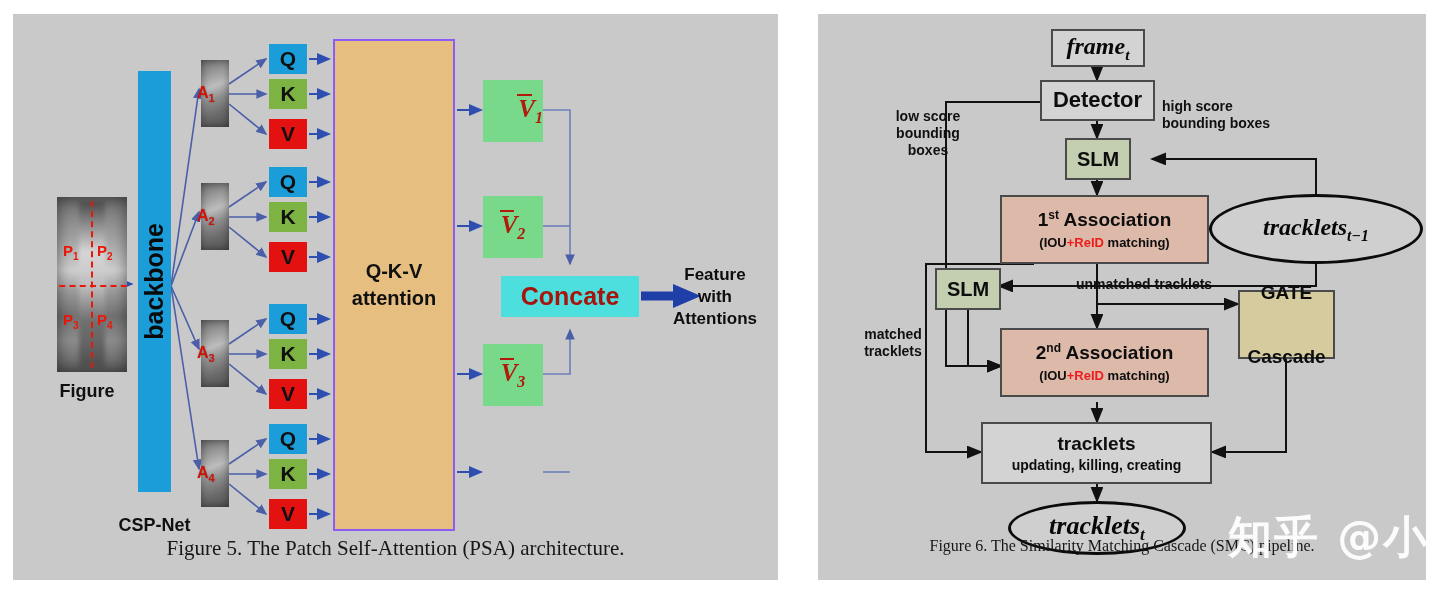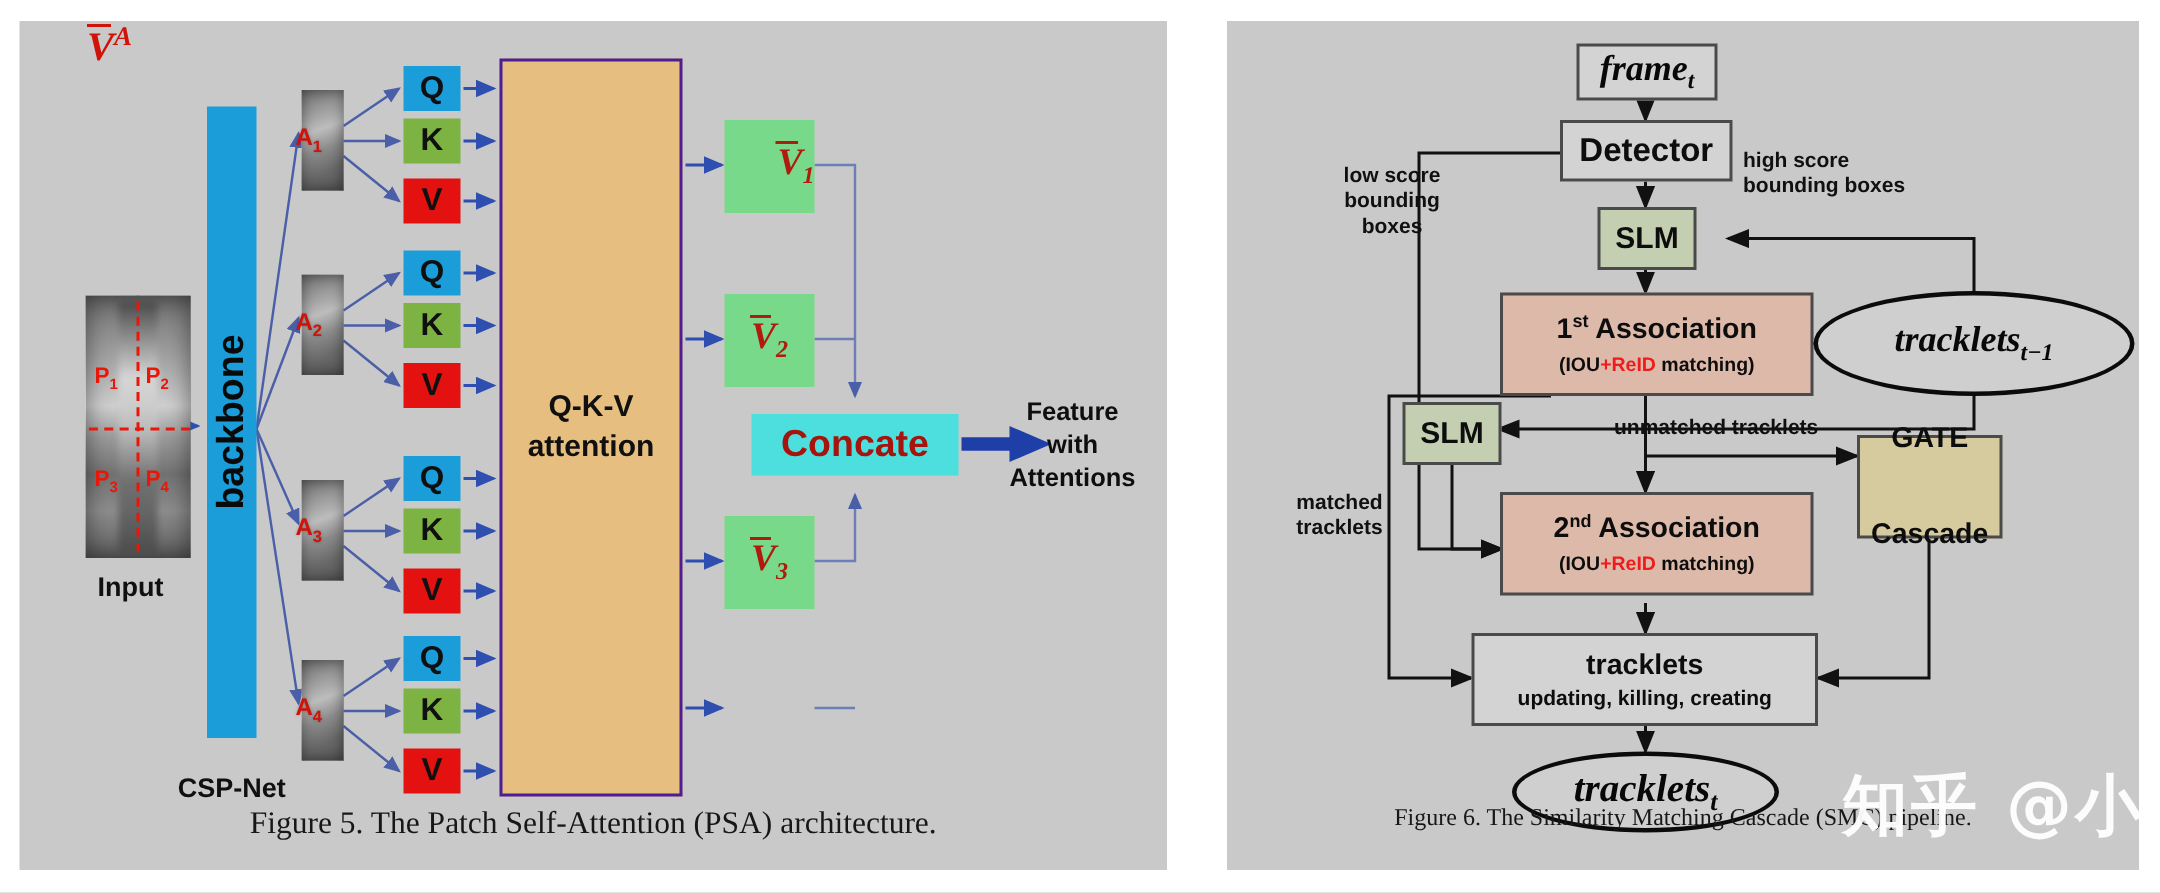--- a/index.html
+++ b/index.html
@@ -64,21 +64,21 @@
     left:74px;top:500px;width:135px;height:22px;
     font-size:18px;font-weight:bold;color:#101010;
   }
   #input-label{
     left:36px;top:366px;width:76px;height:22px;
     font-size:18px;font-weight:bold;color:#101010;
   }
 
   #qkv-attention{
     left:320px;top:25px;width:122px;height:492px;
-    background:#e6bf80;border:2px solid #4c1d95;
+    background:#e6bf80;border:2px solid #8b5cf6;
     font-size:20px;font-weight:bold;color:#101010;
   }
   #qkv-attention span{display:block;}
 
   .vbar{
     width:60px;height:62px;
     background:#79d98a;
     font-family:"Liberation Serif", serif;
     font-style:italic;font-weight:bold;
     font-size:25px;color:#b01b0d;
@@ -289,21 +289,21 @@
 
   <div id="input-img">
     <div class="body"></div>
     <div class="dash-v"></div>
     <div class="dash-h"></div>
     <span class="plabel" style="left:6px;top:45px;"><span>P</span><span class="sub">1</span></span>
     <span class="plabel" style="left:40px;top:45px;"><span>P</span><span class="sub">2</span></span>
     <span class="plabel" style="left:6px;top:114px;"><span>P</span><span class="sub">3</span></span>
     <span class="plabel" style="left:40px;top:114px;"><span>P</span><span class="sub">4</span></span>
   </div>
-  <div class="box" id="input-label">Input</div>
+  <div class="box" id="input-label">Figure</div>
 
   <div class="box" id="backbone">
     <span>backbone</span>
   </div>
   <div class="box" id="csp-net">CSP-Net</div>
 
   <div class="patch" style="left:188px;top:46px;">
     <span class="alabel"><span>A</span><span class="sub">1</span></span>
   </div>
   <div class="patch" style="left:188px;top:169px;">
@@ -346,23 +346,20 @@
   <div class="box vbar" style="left:470px;top:330px;">
     <span><span class="vsym">V</span><span class="sub">3</span></span>
   </div>
 
   <div class="box" id="concate">Concate</div>
 
   <div id="feature-label" style="position:absolute;text-align:center;">
     <div>Feature</div>
     <div>with</div>
     <div>Attentions</div>
-  </div>
-  <div id="va-symbol">
-    <span class="vsym">V</span><span class="sup">A</span>
   </div>
 </div>
 
 <div class="caption" id="fig5-caption">Figure 5. The Patch Self-Attention (PSA) architecture.</div>
 
 <div class="panel" id="fig6-panel">
 
   <svg class="wires" width="608" height="566">
     <defs>
       <marker id="ar-blk" markerWidth="8" markerHeight="8" refX="7" refY="3.2" orient="auto">

